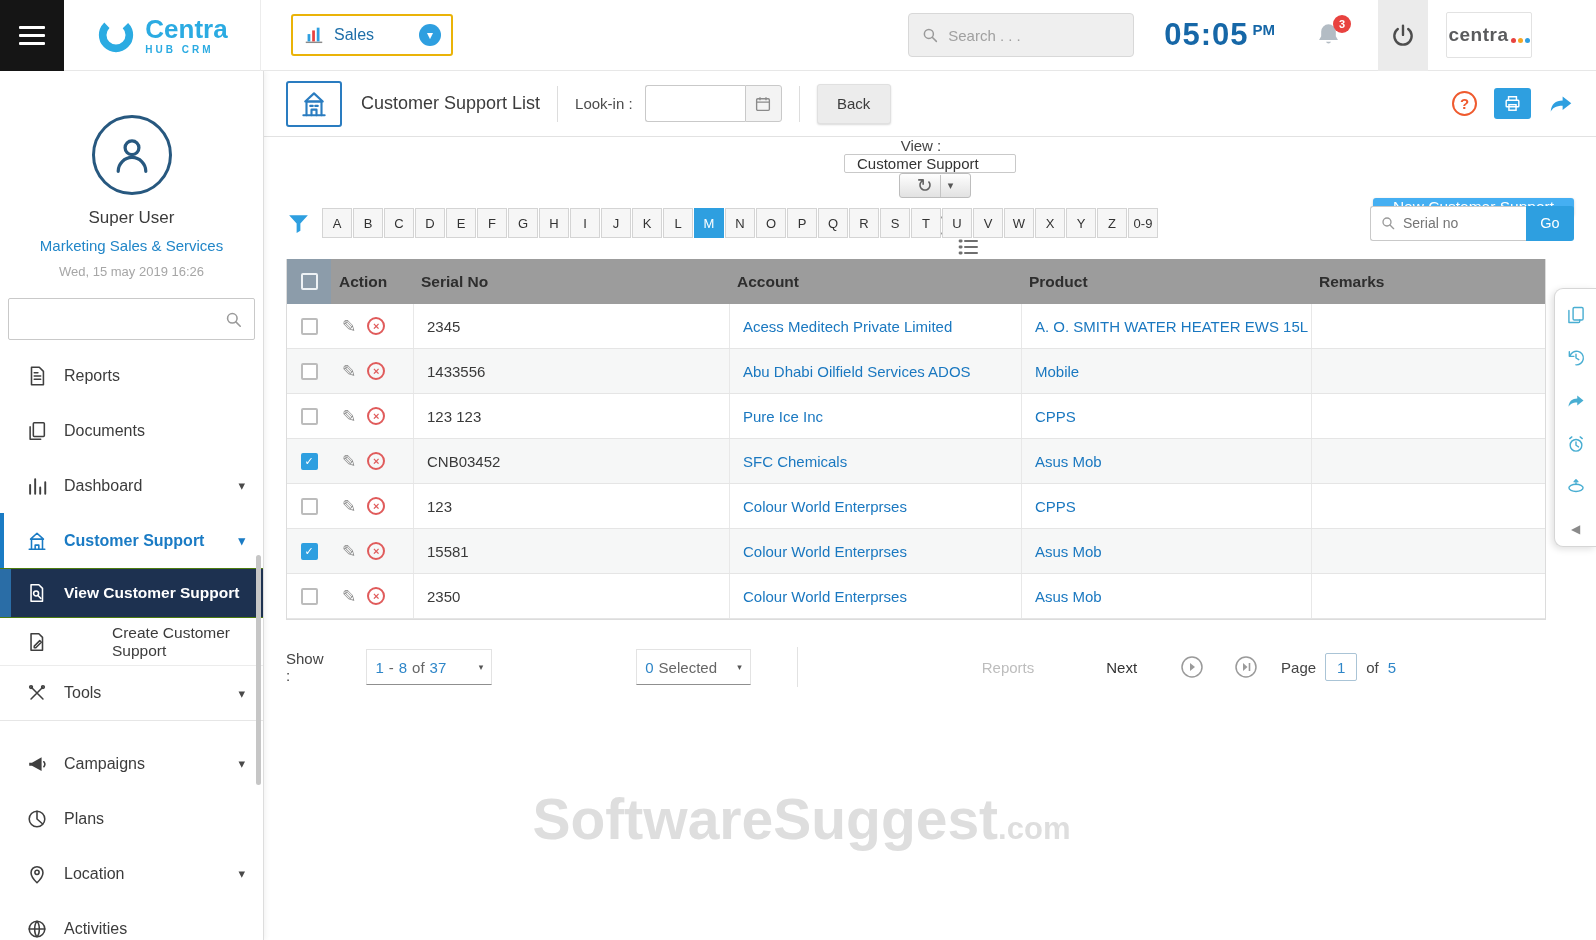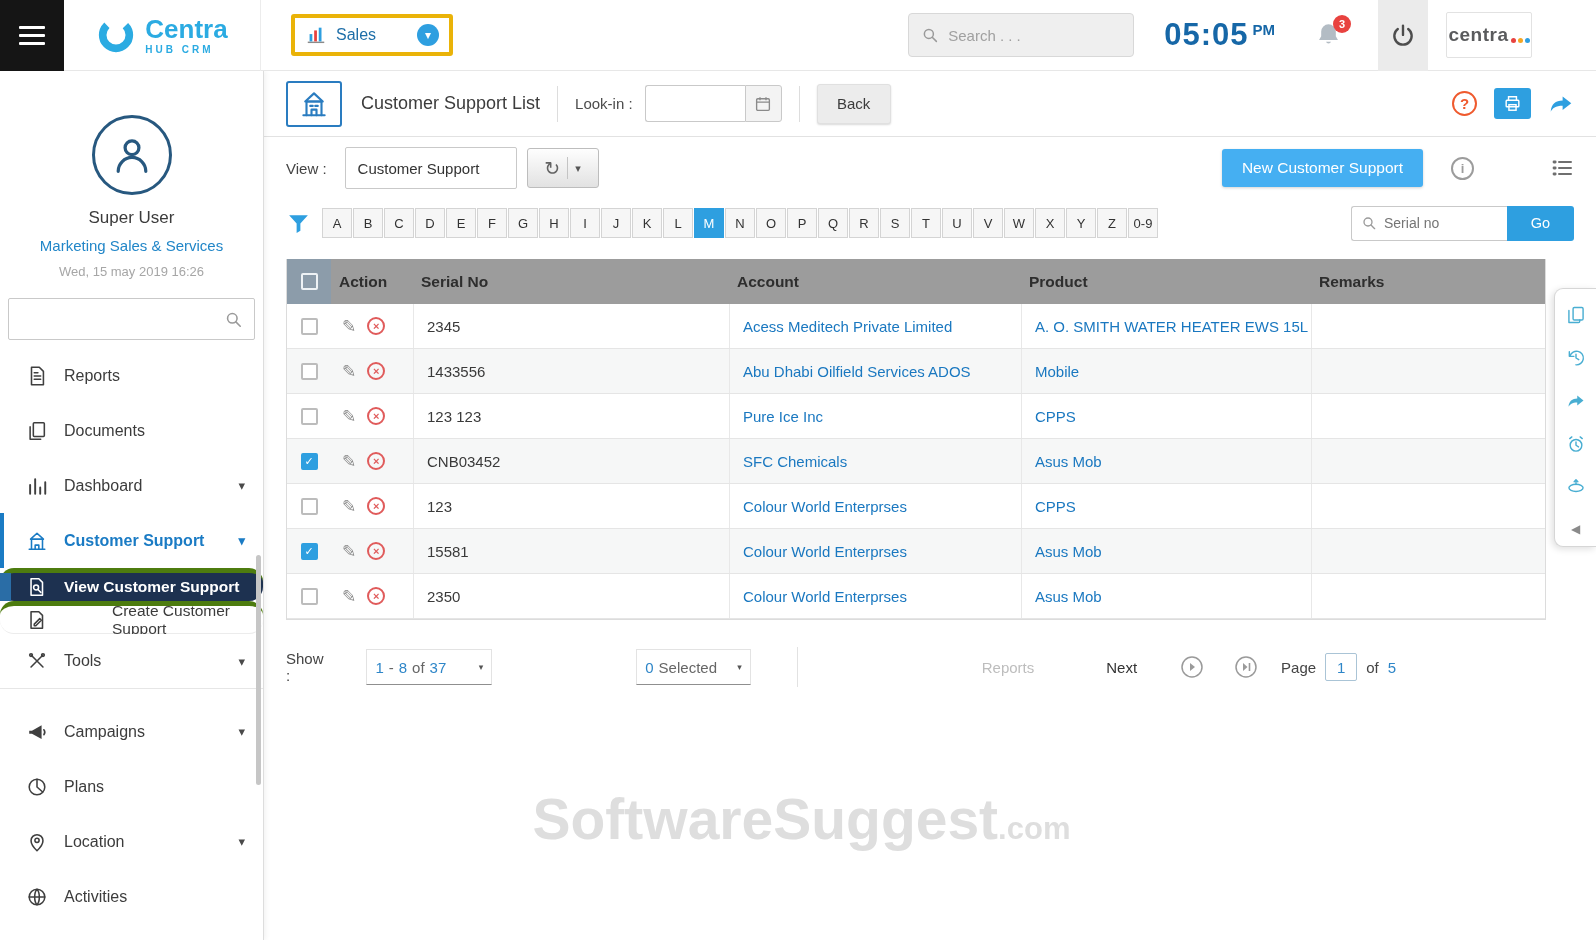--- a/index.html
+++ b/index.html
@@ -8,21 +8,21 @@
 
   
   .topbar{position:absolute;top:0;left:0;width:1596px;height:71px;background:#fff;border-bottom:1px solid #e7e7e7;display:flex;align-items:center;padding-right:64px;z-index:30;}
   .hamburger-box{width:64px;height:71px;background:#151515;display:flex;align-items:center;justify-content:center;flex:0 0 64px;cursor:pointer;}
   .hamburger span{display:block;width:26px;height:3px;background:#fff;margin:5px 0;border-radius:1px;}
   .logo{flex:0 0 196px;display:flex;align-items:center;justify-content:center;gap:9px;}
   .logo-text{display:flex;flex-direction:column;line-height:1;}
   .logo-main{font-size:26px;font-weight:bold;color:#2babe2;}
   .logo-sub{font-size:10px;letter-spacing:3px;color:#2babe2;margin-top:3px;font-weight:bold;}
   .tsep{width:1px;height:71px;background:#ececec;}
-  .module-select{margin-left:30px;width:162px;height:42px;border:4px solid #eab308;border-radius:3px;display:flex;align-items:center;padding:0 10px;gap:9px;cursor:pointer;}
+  .module-select{margin-left:30px;width:162px;height:42px;border:2px solid #eab308;border-radius:3px;display:flex;align-items:center;padding:0 10px;gap:9px;cursor:pointer;}
   .module-label{font-size:16px;color:#1e6ea8;}
   .module-chev{margin-left:auto;width:22px;height:22px;border-radius:50%;background:#2e9fe0;color:#fff;font-size:12px;display:flex;align-items:center;justify-content:center;}
   .topbar-search{margin-left:auto;width:226px;height:44px;background:#efefef;border:1px solid #d8d8d8;border-radius:4px;display:flex;align-items:center;padding:0 12px;gap:9px;color:#9a9a9a;margin-right:30px;}
   .topbar-search input{border:0;outline:0;background:transparent;flex:1;font-size:15px;color:#555;min-width:0;}
   .topbar-search input::placeholder{color:#a0a0a0;}
   .time{display:flex;align-items:flex-start;color:#1667a7;margin-right:40px;}
   .time .t-main{font-size:31px;font-weight:bold;letter-spacing:1px;}
   .time .t-period{font-size:15px;font-weight:bold;margin-left:4px;margin-top:4px;}
   .bell-wrap{position:relative;color:#b3bcc4;margin-right:36px;cursor:pointer;display:flex;}
   .badge{position:absolute;top:-7px;right:-9px;min-width:18px;height:18px;border-radius:9px;background:#e8423f;color:#fff;font-size:11px;font-weight:bold;display:flex;align-items:center;justify-content:center;padding:0 4px;}
@@ -42,21 +42,21 @@
   .user-role{text-align:center;font-size:15px;color:#2186c8;margin-top:9px;cursor:pointer;}
   .user-date{text-align:center;font-size:13px;color:#a6a6a6;margin-top:10px;}
   .sidebar-search{margin:19px 8px 8px;height:42px;border:1px solid #c9c9c9;border-radius:2px;display:flex;align-items:center;padding:0 11px;color:#9a9a9a;}
   .sidebar-search input{flex:1;border:0;outline:0;font-size:15px;color:#555;min-width:0;}
   .nav{margin-top:8px;}
   .nav-item{position:relative;height:55px;display:flex;align-items:center;padding:0 18px 0 25px;font-size:16px;color:#3c3c3c;cursor:pointer;background:#fff;}
   .nicon{width:24px;height:24px;margin-right:15px;flex:0 0 24px;display:flex;align-items:center;justify-content:center;color:#3f3f3f;}
   .chev{margin-left:auto;font-size:13px;color:#4a4a4a;}
   .nav-item.parent-active{color:#1a7bc4;font-weight:bold;box-shadow:inset 4px 0 0 #1a7bc4;}
   .nav-item.parent-active .nicon,.nav-item.parent-active .chev{color:#1a7bc4;}
-  .nav-item.sub{height:33px;border-top:5px solid #4d7c0f;font-size:15.5px;border-radius:14px;}
+  .nav-item.sub{height:49px;border-top:1px solid #4d7c0f;font-size:15.5px;}
   .nav-item.sub-last{border-bottom:1px solid #ececec;gap:48px;}
   .nav-item.active{background:#1d3150;color:#fff;font-weight:bold;}
   .nav-item.active .nicon{color:#fff;}
   .nav-item.active::before{content:'';position:absolute;left:0;top:0;width:11px;height:100%;background:#2a6da6;}
   .nav-item.divider-after{border-bottom:1px solid #e6e6e6;margin-bottom:15px;}
   .scroll-thumb{position:absolute;right:2px;top:484px;width:5px;height:230px;background:#c6c6c6;border-radius:3px;cursor:pointer;}
 
   
   .main{position:absolute;left:264px;top:71px;width:1332px;height:869px;background:#fff;}
   .content-header{height:66px;border-bottom:1px solid #e2e2e2;display:flex;align-items:center;padding:0 22px;}
@@ -66,40 +66,40 @@
   .lookin-label{font-size:15px;color:#4c4c4c;}
   .lookin-wrap{display:flex;margin-left:12px;}
   .date-input{width:100px;height:37px;border:1px solid #c9c9c9;border-right:0;border-radius:3px 0 0 3px;outline:0;padding:0 8px;font-size:14px;}
   .cal-btn{width:37px;height:37px;border:1px solid #c9c9c9;background:#f3f3f3;border-radius:0 3px 3px 0;display:flex;align-items:center;justify-content:center;color:#8a8a8a;cursor:pointer;}
   .back-btn{width:74px;height:40px;background:#ececec;border:1px solid #e0e0e0;border-radius:3px;font-size:15px;color:#3b3b3b;display:flex;align-items:center;justify-content:center;box-shadow:0 1px 2px rgba(0,0,0,.15);cursor:pointer;}
   .header-actions{margin-left:auto;display:flex;align-items:center;gap:17px;}
   .help-icon{width:25px;height:25px;border:2px solid #ef5a2e;border-radius:50%;color:#ef5a2e;font-size:15px;font-weight:bold;display:flex;align-items:center;justify-content:center;cursor:pointer;}
   .print-btn{width:37px;height:31px;background:#2e9fe0;border-radius:3px;color:#fff;display:flex;align-items:center;justify-content:center;cursor:pointer;}
   .share-btn{color:#2e9fe0;cursor:pointer;display:flex;}
 
-  .view-row{height:62px;display:flex;align-items:center;padding:0 22px;}
+  .view-row{height:62px;display:flex;align-items:center;padding:0 22px;flex-direction:column;}
   .view-label{font-size:15px;color:#444;margin-right:18px;}
   .view-input{width:172px;height:42px;border:1px solid #c9c9c9;border-radius:2px;padding:0 12px;font-size:15px;color:#333;outline:0;}
   .refresh-btn{margin-left:10px;width:72px;height:40px;border:1px solid #bdbdbd;border-radius:3px;background:linear-gradient(#fefefe,#e2e2e2);display:flex;align-items:center;justify-content:center;gap:7px;color:#636363;cursor:pointer;}
   .refresh-glyph{font-size:19px;}
   .refresh-div{width:1px;height:22px;background:#c4c4c4;}
   .refresh-chev{font-size:11px;color:#555;}
   .new-btn{margin-left:auto;height:38px;padding:0 20px;background:#45aff2;border:none;border-radius:3px;color:#fff;font-size:15.5px;display:flex;align-items:center;box-shadow:0 1px 3px rgba(0,0,0,.18);cursor:pointer;text-align:center;}
   .info-icon{margin-left:28px;width:23px;height:23px;border:2px solid #9c9c9c;border-radius:50%;color:#9c9c9c;font-size:13px;font-weight:bold;display:flex;align-items:center;justify-content:center;cursor:pointer;}
   .listview-btn{margin-left:76px;color:#6f6f6f;cursor:pointer;display:flex;}
 
   .alpha-row{height:48px;display:flex;align-items:center;padding:0 22px;}
   .funnel{color:#2e9fe0;margin-right:11px;display:flex;cursor:pointer;}
   .letters{display:flex;}
   .letter{min-width:30px;height:30px;border:1px solid #d4d4d4;background:#f6f6f6;display:flex;align-items:center;justify-content:center;font-size:13px;color:#333;margin-right:1px;cursor:pointer;padding:0 3px;}
   .letter.active{background:#2e9fe0;border-color:#2e9fe0;color:#fff;}
   .serial-search{margin-left:auto;display:flex;}
   .serial-box{width:156px;height:35px;border:1px solid #c9c9c9;border-right:0;border-radius:3px 0 0 3px;display:flex;align-items:center;padding:0 9px;gap:7px;color:#9a9a9a;background:#fff;}
   .serial-box input{flex:1;border:0;outline:0;font-size:14px;color:#555;min-width:0;}
-  .go-btn{width:67px;height:35px;background:#2e9fe0;border:none;border-radius:0 3px 3px 0;color:#fff;font-size:14.5px;display:flex;align-items:center;justify-content:center;cursor:pointer;}
+  .go-btn{width:48px;height:35px;background:#2e9fe0;border:none;border-radius:0 3px 3px 0;color:#fff;font-size:14.5px;display:flex;align-items:center;justify-content:center;cursor:pointer;}
 
   .table{margin:12px 22px 0;border:1px solid #dcdcdc;border-top:0;width:1260px;}
   .thead,.trow{display:grid;grid-template-columns:44px 82px 316px 292px 290px 1fr;}
   .thead{height:45px;background:#9c9c9c;}
   .th{display:flex;align-items:center;font-size:15.5px;font-weight:bold;color:#2e2e2e;padding-left:8px;}
   .th-check{background:#8c9caa;display:flex;align-items:center;justify-content:center;padding:0;}
   .trow{height:45px;border-bottom:1px solid #e5e5e5;background:#fff;}
   .trow.alt{background:#f6f7f7;}
   .cell{display:flex;align-items:center;}
   .c-check{justify-content:center;}

